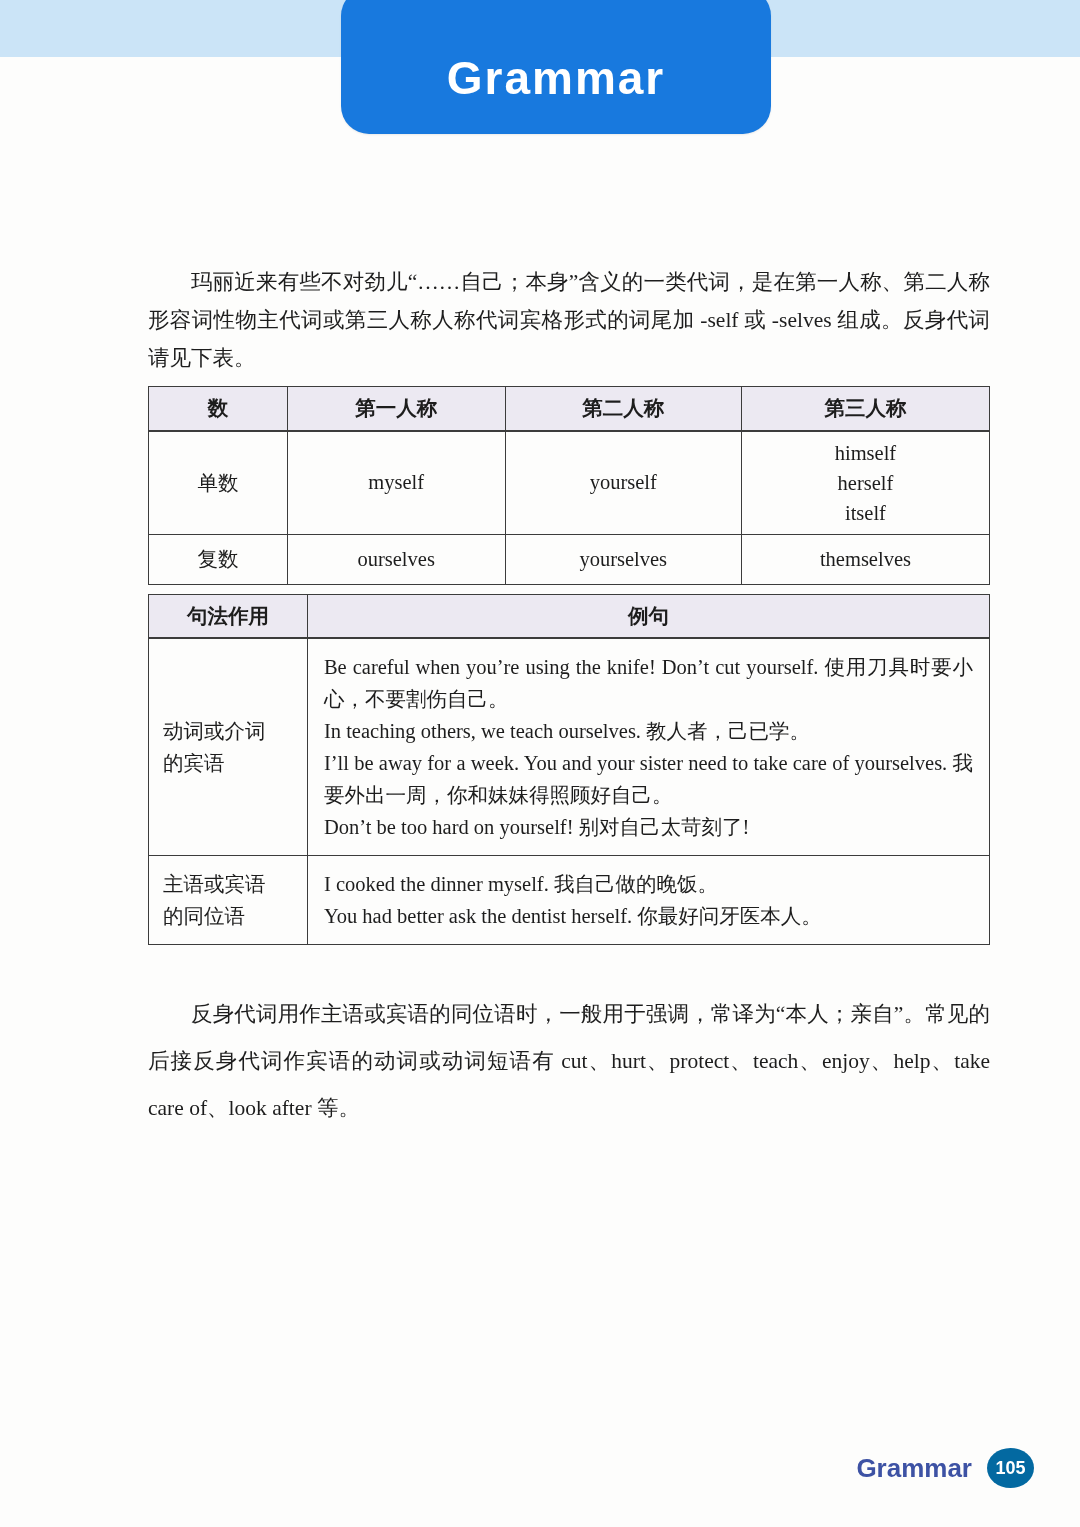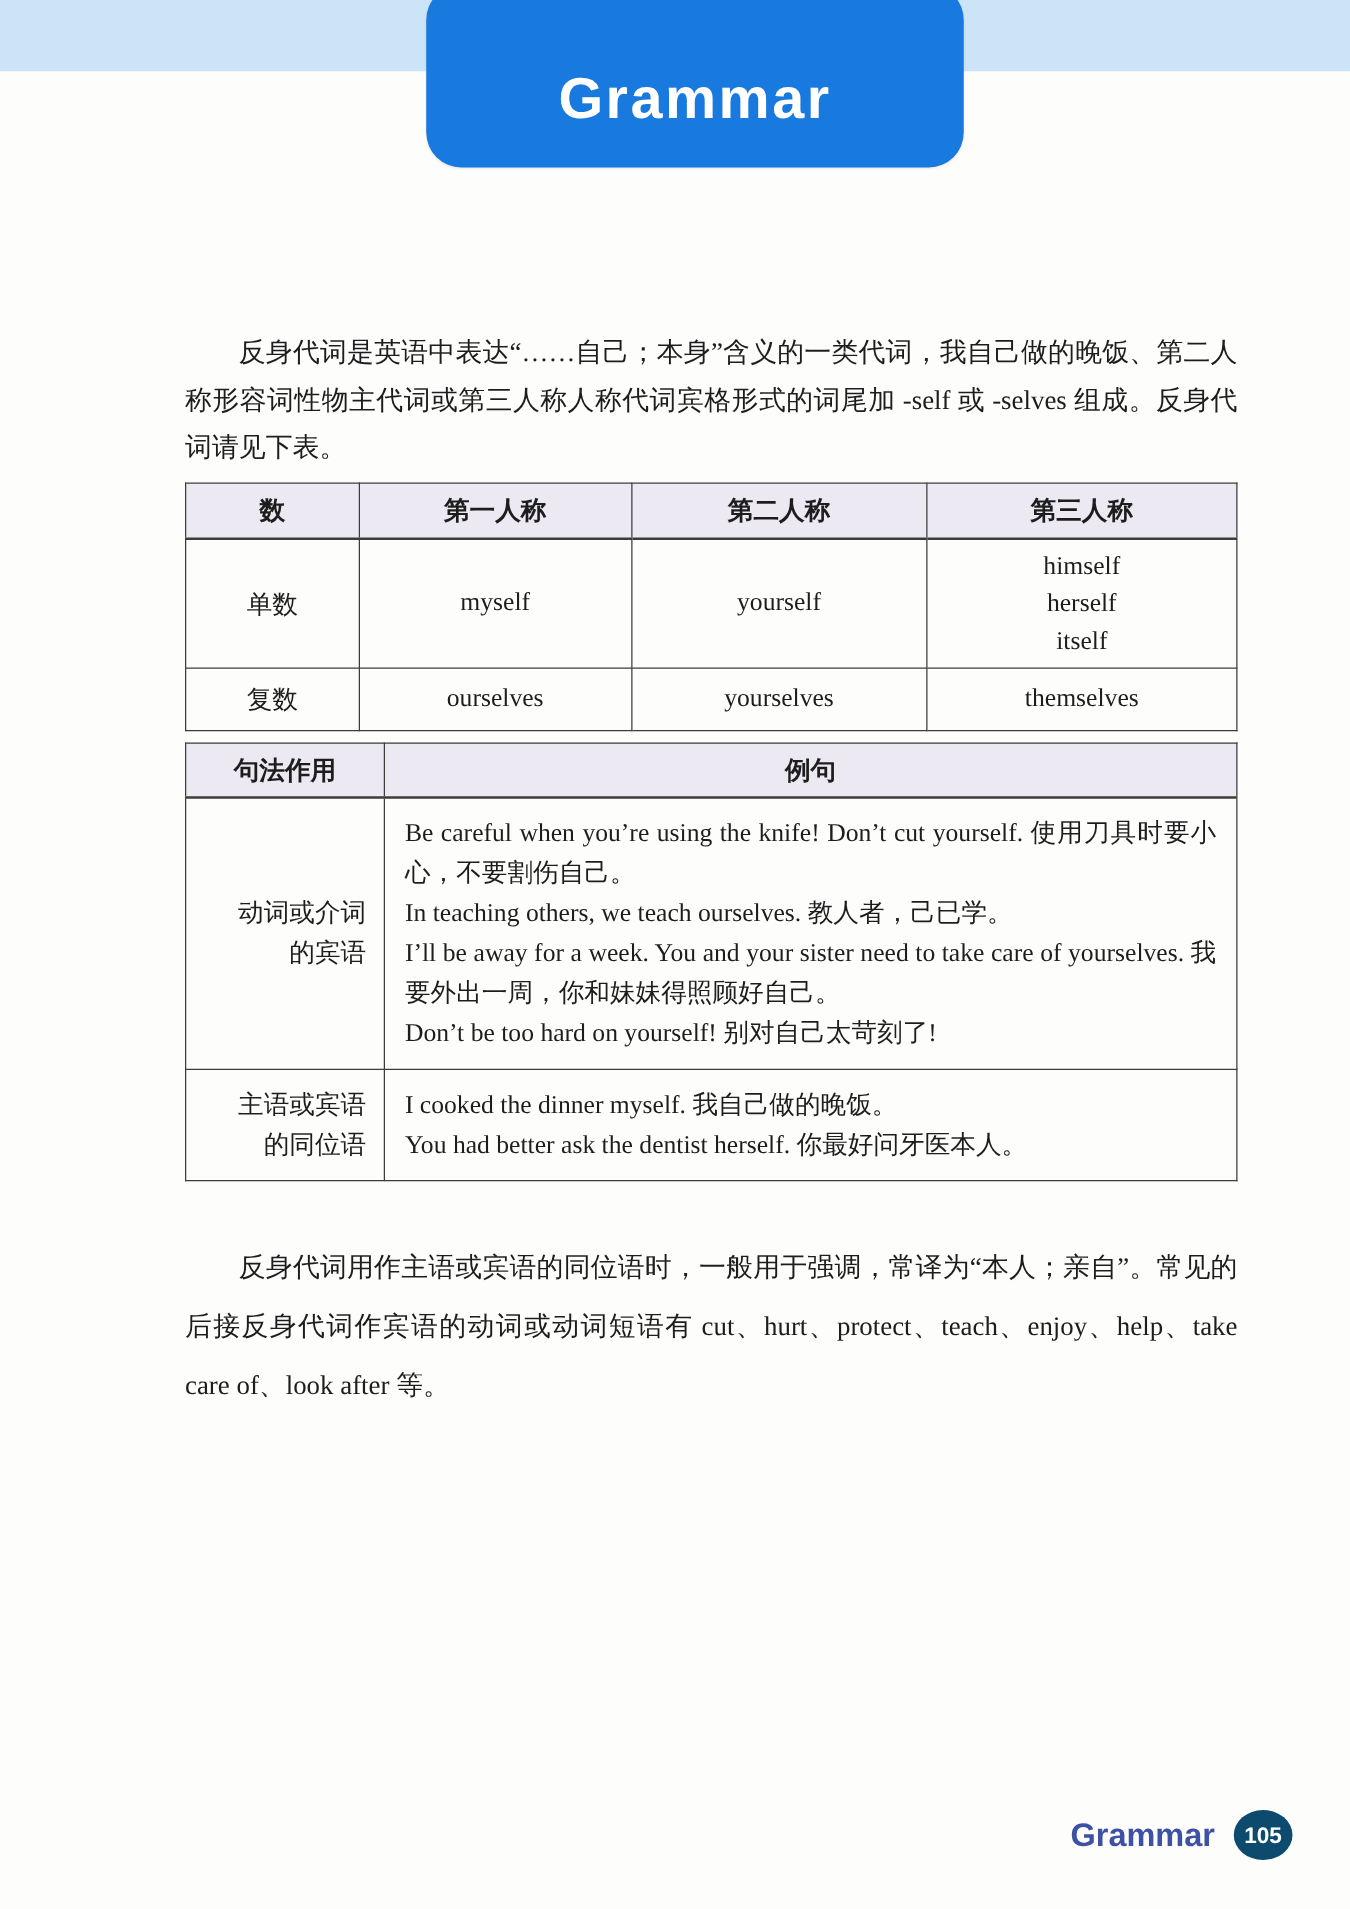--- a/index.html
+++ b/index.html
@@ -63,58 +63,58 @@
   }
 
   
   .t1 td { text-align: center; vertical-align: middle; }
   .t1 .row-singular td { height: 98px; }
   .t1 .row-plural  td { height: 50px; }
   .t1 .stacked div { line-height: 30px; }
 
   
   .t2 td.role {
-    text-align: right; vertical-align: middle;
+    text-align: left; vertical-align: middle;
     white-space: pre-line; line-height: 32px;
   }
   .t2 td.examples { text-align: left; padding: 12px 16px; }
   .t2 .example { line-height: 32px; text-align: justify; }
 
   .closing { margin-top: 46px; line-height: 47px; }
 
   
   .footer {
     position: absolute; top: 1448px; right: 46px;
     display: flex; align-items: center; gap: 15px;
   }
   .footer-label {
     font-family: "Liberation Sans", "DejaVu Sans", sans-serif;
     font-weight: bold; font-size: 26px; color: #3d52a4;
   }
   .page-badge {
     width: 47px; height: 40px; border-radius: 50%;
-    background: #0c4a6e; color: #ffffff;
+    background: #0369a1; color: #ffffff;
     display: flex; align-items: center; justify-content: center;
     font-family: "Liberation Sans", "DejaVu Sans", sans-serif;
     font-size: 18px; font-weight: bold;
   }
 </style>
 </head>
 <body>
 
 <div class="top-band"></div>
 
 <div class="banner">
   <span class="banner-title">Grammar</span>
 </div>
 
 <div class="content">
 
 
-  <p class="para">反身代词是英语中表达“……自己；本身”含义的一类代词，我自己做的晚饭、第二人称形容词性物主代词或第三人称人称代词宾格形式的词尾加 -self 或 -selves 组成。反身代词请见下表。</p>
+  <p class="para">玛丽近来有些不对劲儿“……自己；本身”含义的一类代词，是在第一人称、第二人称形容词性物主代词或第三人称人称代词宾格形式的词尾加 -self 或 -selves 组成。反身代词请见下表。</p>
 
 
   <table class="t1">
     <colgroup>
       <col style="width:16.5%">
         <col style="width:25.9%">
         <col style="width:28.1%">
         <col style="width:29.5%">
     </colgroup>
     <thead>

